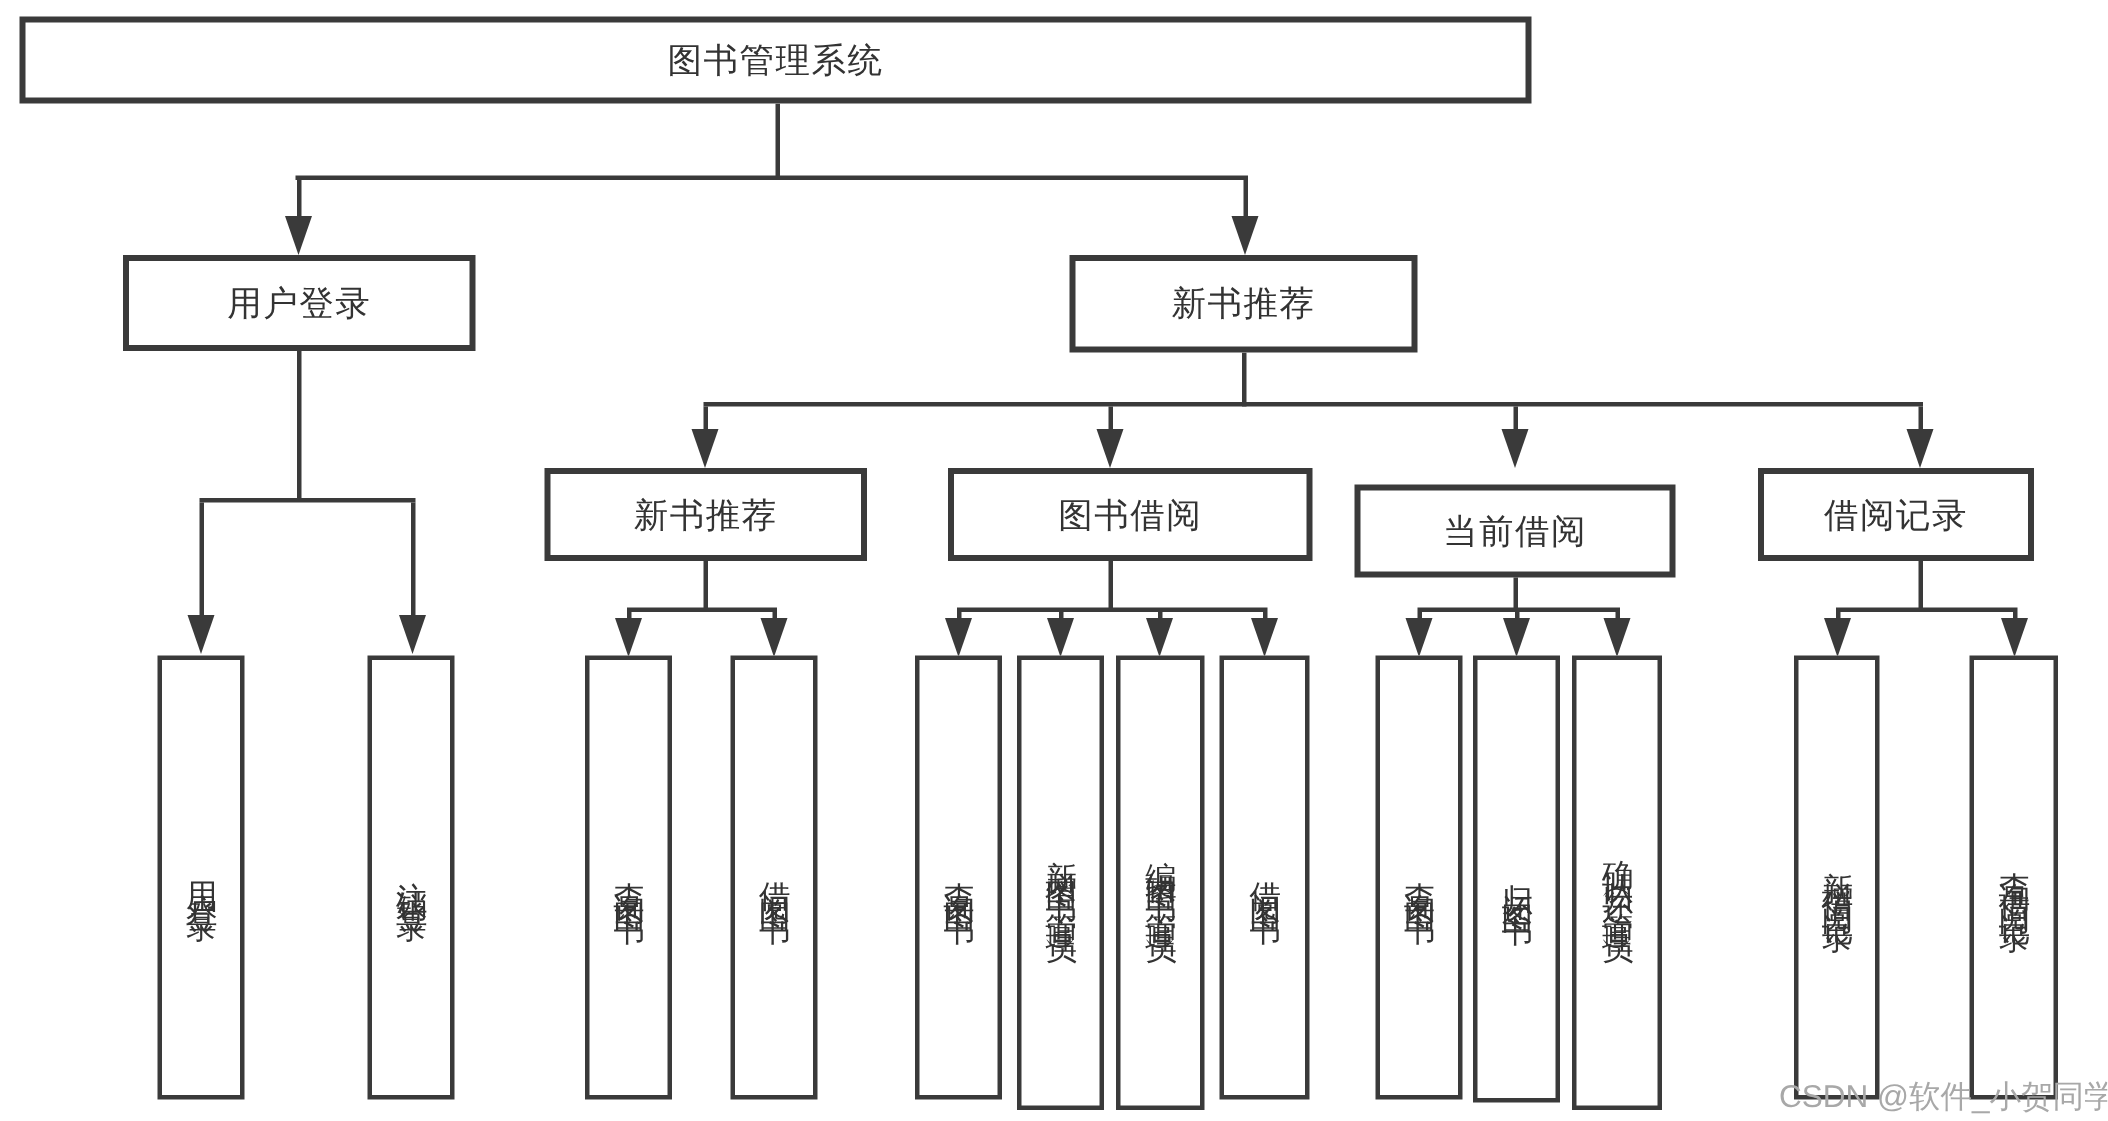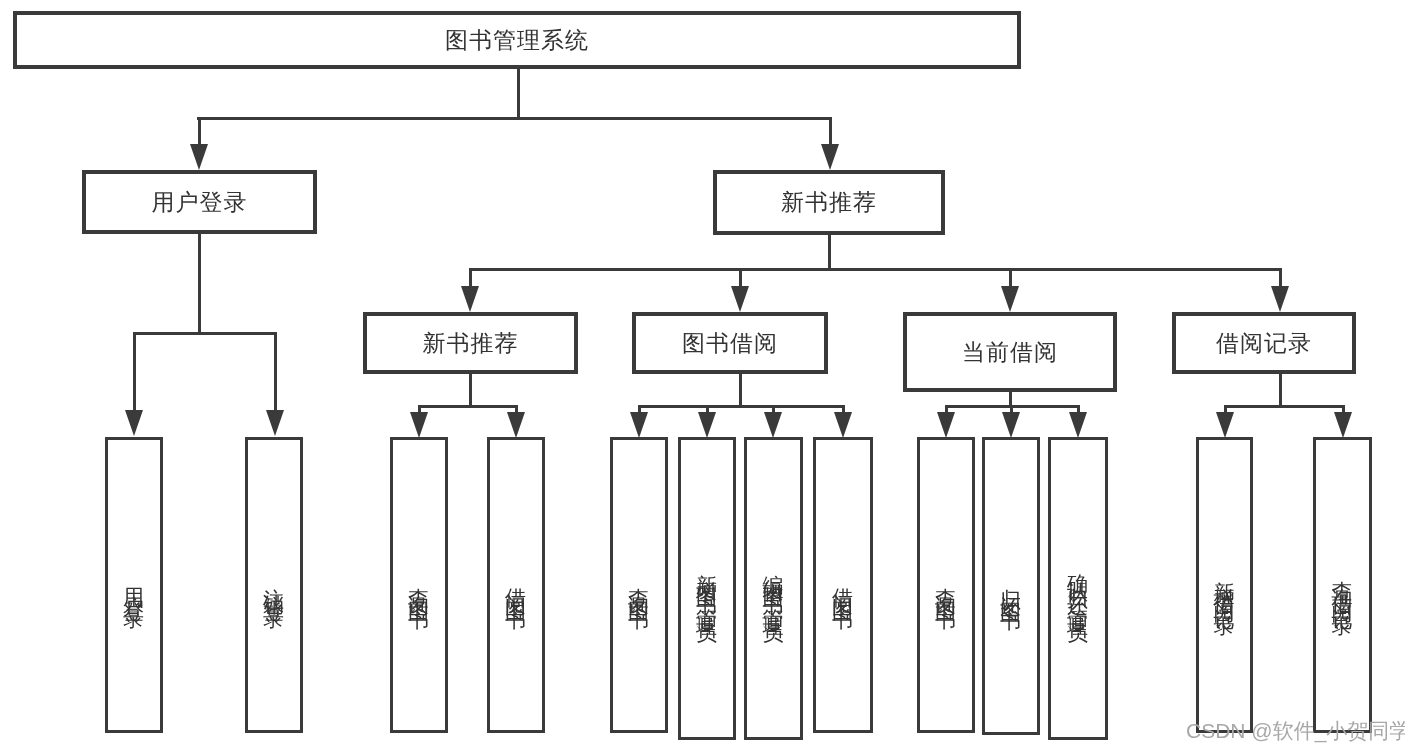--- a/index.html
+++ b/index.html
@@ -102,24 +102,24 @@
   <div class="box" style="left:82px;top:170px;width:235px;height:64px">
     <span>用户登录</span>
   </div>
   <div class="box" style="left:713px;top:170px;width:232px;height:65px">
     <span>新书推荐</span>
   </div>
 
   <div class="box" style="left:363px;top:312px;width:215px;height:62px">
     <span>新书推荐</span>
   </div>
-  <div class="box" style="left:632px;top:312px;width:196px;height:62px">
+  <div class="box" style="left:632px;top:312px;width:243px;height:62px">
     <span>图书借阅</span>
   </div>
-  <div class="box" style="left:903px;top:312px;width:214px;height:80px">
+  <div class="box" style="left:903px;top:323px;width:214px;height:62px">
     <span>当前借阅</span>
   </div>
   <div class="box" style="left:1172px;top:312px;width:184px;height:62px">
     <span>借阅记录</span>
   </div>
 
   <div class="vbox" style="left:105px;top:437px;width:58px;height:296px">
     <span>用户登录</span>
   </div>
   <div class="vbox" style="left:245px;top:437px;width:58px;height:296px">

